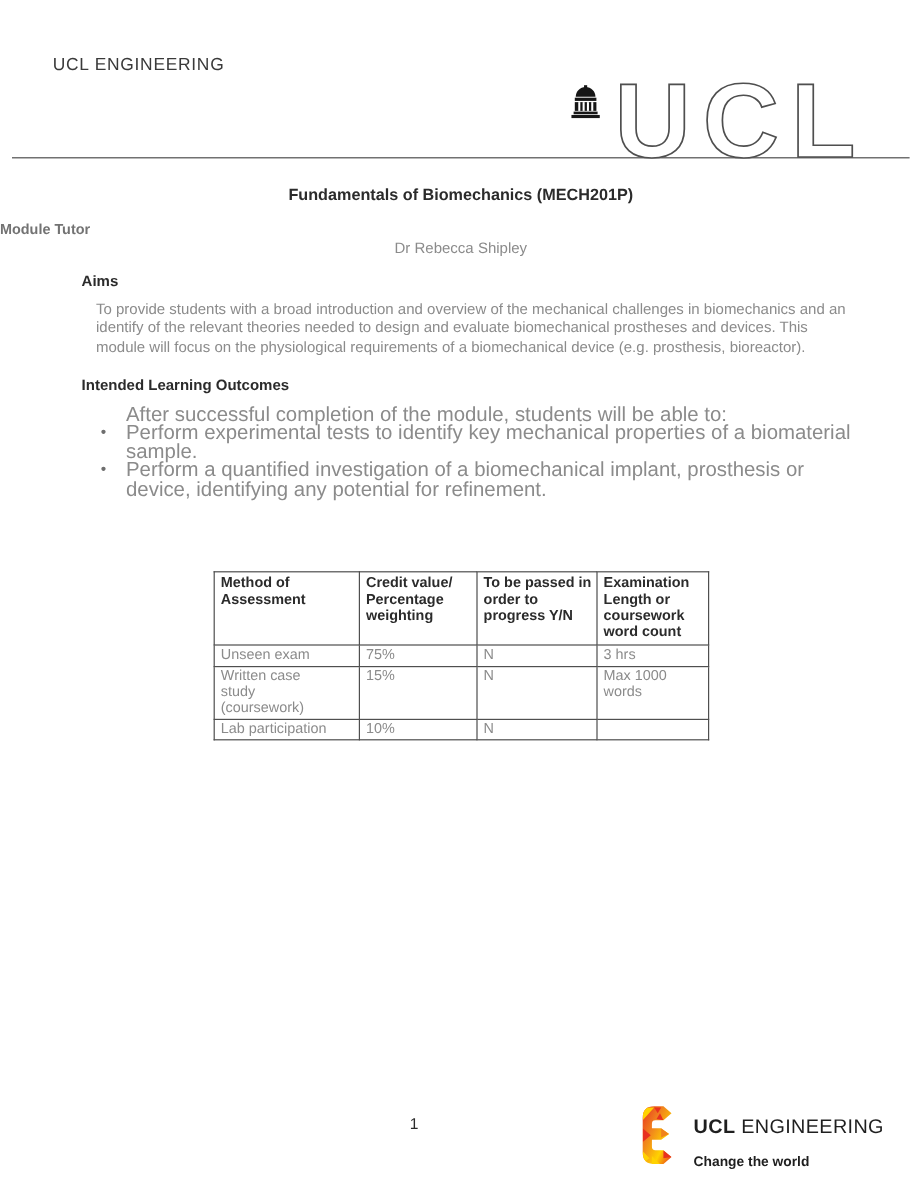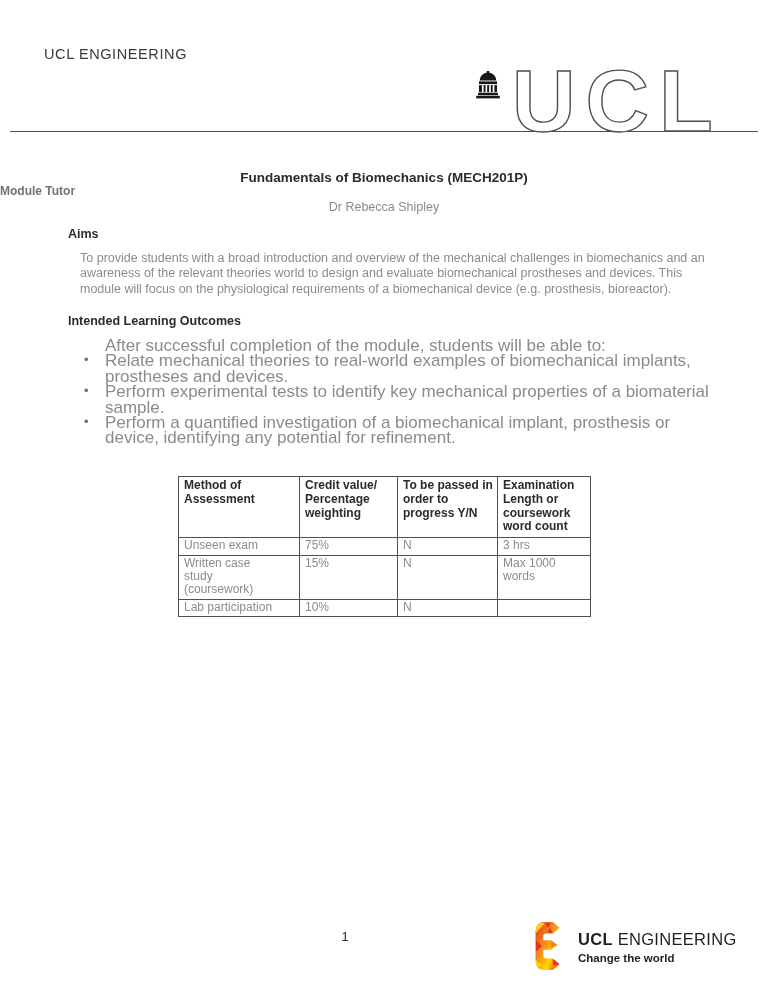--- a/index.html
+++ b/index.html
@@ -16,21 +16,21 @@
     font-size:14.5px;letter-spacing:.6px;color:#3a3a3a;
   }
   .header-rule{
     position:absolute;left:10px;top:131px;width:748px;height:0;
     border-top:1.5px solid #4f4f4f;
   }
   .ucl-logo-svg{position:absolute;left:468px;top:58px;}
   
   .doc-title{
     position:absolute;left:0;top:155px;width:768px;
-    text-align:center;font-size:13.5px;font-weight:bold;color:#2b2b2b;margin-top:15px;
+    text-align:center;font-size:13.5px;font-weight:bold;color:#2b2b2b;
   }
   .tutor-heading{
     position:absolute;left:0;top:184px;width:768px;
     text-align:left;font-size:12px;font-weight:bold;color:#737373;
   }
   .tutor-name{
     position:absolute;left:0;top:200px;width:768px;
     text-align:center;font-size:12.5px;color:#8b8b8b;
   }
   
@@ -79,21 +79,21 @@
     text-align:center;font-size:13px;color:#2b2b2b;
   }
   .footer-logo{
     position:absolute;left:533px;top:921px;
     display:flex;align-items:flex-start;gap:11px;
   }
   .footer-text{margin-top:9px;white-space:nowrap;}
   .footer-line1{font-size:16.5px;color:#1f1f1f;letter-spacing:.3px;}
   .footer-line1 .ucl-bold{font-weight:bold;}
   .footer-line1 .eng-light{font-weight:400;}
-  .footer-tagline{font-size:11.5px;font-weight:bold;color:#1f1f1f;margin-top:3px;}
+  .footer-tagline{font-size:11.5px;font-weight:bold;color:#1f1f1f;margin-top:14px;}
 </style>
 </head>
 <body>
 
 <div id="page">
 
   <div class="org-name">UCL ENGINEERING</div>
   <div class="header-rule"></div>
 
   <svg class="ucl-logo-svg" width="300" height="80" viewBox="0 0 300 80">
@@ -114,28 +114,27 @@
     <text x="44" y="73" font-family="Liberation Sans, sans-serif" font-size="88" font-weight="bold" style="letter-spacing:10px" fill="#ffffff" stroke="#4f4f4f" stroke-width="1.4">UCL</text>
   </svg>
 
   <div class="doc-title">Fundamentals of Biomechanics (MECH201P)</div>
   <div class="tutor-heading">Module Tutor</div>
   <div class="tutor-name">Dr Rebecca Shipley</div>
 
   <div id="aims-heading" class="sec-heading">Aims</div>
   <div id="aims-body">
     <div>To provide students with a broad introduction and overview of the mechanical challenges in biomechanics and an</div>
-    <div>awareness of the relevant theories world to design and evaluate biomechanical prostheses and devices. This</div>
+    <div>identify of the relevant theories needed to design and evaluate biomechanical prostheses and devices. This</div>
     <div>module will focus on the physiological requirements of a biomechanical device (e.g. prosthesis, bioreactor).</div>
   </div>
 
   <div id="ilo-heading" class="sec-heading">Intended Learning Outcomes</div>
   <div id="ilo-block">
     <div class="ilo-intro">After successful completion of the module, students will be able to:</div>
-    <div class="bullet">Relate mechanical theories to real-world examples of biomechanical implants, prostheses and devices.</div>
     <div class="bullet">Perform experimental tests to identify key mechanical properties of a biomaterial sample.</div>
     <div class="bullet">Perform a quantified investigation of a biomechanical implant, prosthesis or device, identifying any potential for refinement.</div>
   </div>
 
   <table id="assessment-table">
     <colgroup>
       <col style="width:121px">
         <col style="width:98px">
         <col style="width:100px">
         <col style="width:93px">

